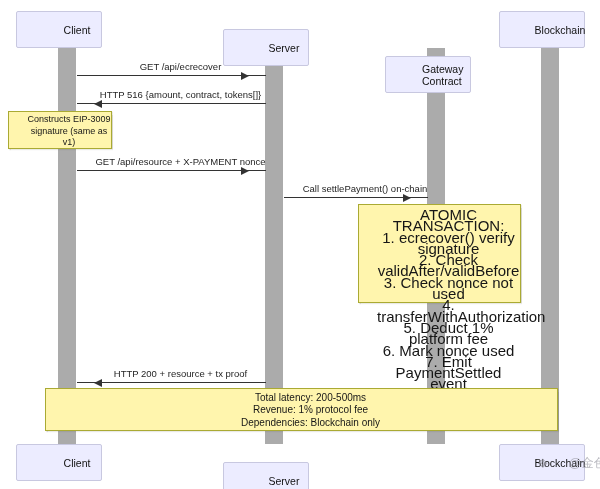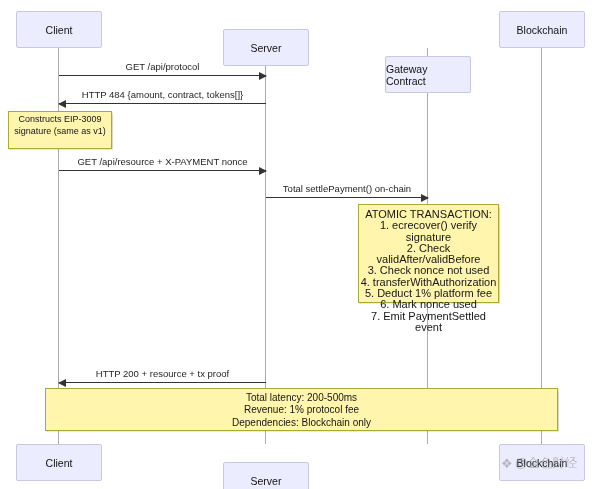--- a/index.html
+++ b/index.html
@@ -1,21 +1,21 @@
 <!DOCTYPE html>
 <html><head>
 <meta charset="utf-8">
 <style>
   html,body { margin:0; padding:0; background:#ffffff; }
   .diagram {
     position:relative; width:600px; height:489px; background:#ffffff;
     font-family:"Liberation Sans","DejaVu Sans",sans-serif; color:#1a1a1a;
     overflow:hidden;
   }
-  * { box-sizing:border-box; }
+  * { box-sizing:border-box;padding-left:18px; }
 
   
   .lifeline { position:absolute; top:48px; height:396px; width:1px; background:#ababab; z-index:1; }
   .ll-client { left:58px; }
   .ll-server { left:265px; }
   .ll-gateway { left:427px; }
   .ll-blockchain { left:541px; }
 
   
   .actor {
@@ -49,21 +49,21 @@
   #m6 { left:266px; top:340px; width:276px; }
   #m7 { left:59px; top:368px; width:207px;text-align:center; }
 
   
   .note {
     position:absolute; z-index:4; background:#FFF5AD; border:1px solid #AAAA33;
     text-align:center; white-space:pre-line; color:#161616;
     box-shadow:0.5px 1px 1px rgba(90,90,60,0.25);
   }
   #note-eip { left:8px; top:111px; width:104px; height:38px; font-size:9px; line-height:11.5px; padding-top:2px; }
-  #note-atomic { left:358px; top:204px; width:141px; height:99px; font-size:11px; line-height:11.3px; padding-top:4px; }
+  #note-atomic { left:358px; top:204px; width:163px; height:99px; font-size:15px; line-height:11.3px; padding-top:4px; }
   #note-summary { left:45px; top:388px; width:513px; height:43px; font-size:10px; line-height:12.3px; padding-top:3px; }
 
   
   .watermark {
     position:absolute; left:501px; top:455px; z-index:6;
     font-size:12.5px; color:#90909a; opacity:0.6; white-space:nowrap;
     display:flex; align-items:center; gap:2px;
   }
   .watermark .gem { font-size:13px; }
 </style>
@@ -84,42 +84,42 @@
     <span>Server</span>
   </div>
   <div class="actor row-top a-gateway">
     <span>Gateway Contract</span>
   </div>
   <div class="actor row-top a-blockchain">
     <span>Blockchain</span>
   </div>
 
   <div class="msg" id="m1">
-    <span class="lbl">GET /api/protocol</span>
+    <span class="lbl">GET /api/ecrecover</span>
     <div class="line">
         <span class="arr arr-r"></span>
       </div>
   </div>
 
   <div class="msg" id="m2">
-    <span class="lbl">HTTP 484 {amount, contract, tokens[]}</span>
+    <span class="lbl">HTTP 516 {amount, contract, tokens[]}</span>
     <div class="line">
         <span class="arr arr-l"></span>
       </div>
   </div>
 
   <div class="msg" id="m3">
     <span class="lbl">GET /api/resource + X-PAYMENT nonce</span>
     <div class="line">
         <span class="arr arr-r"></span>
       </div>
   </div>
 
   <div class="msg" id="m4">
-    <span class="lbl">Total settlePayment() on-chain</span>
+    <span class="lbl">Call settlePayment() on-chain</span>
     <div class="line">
         <span class="arr arr-r"></span>
       </div>
   </div>
 
 
 
   <div class="msg" id="m7">
     <span class="lbl">HTTP 200 + resource + tx proof</span>
     <div class="line">

